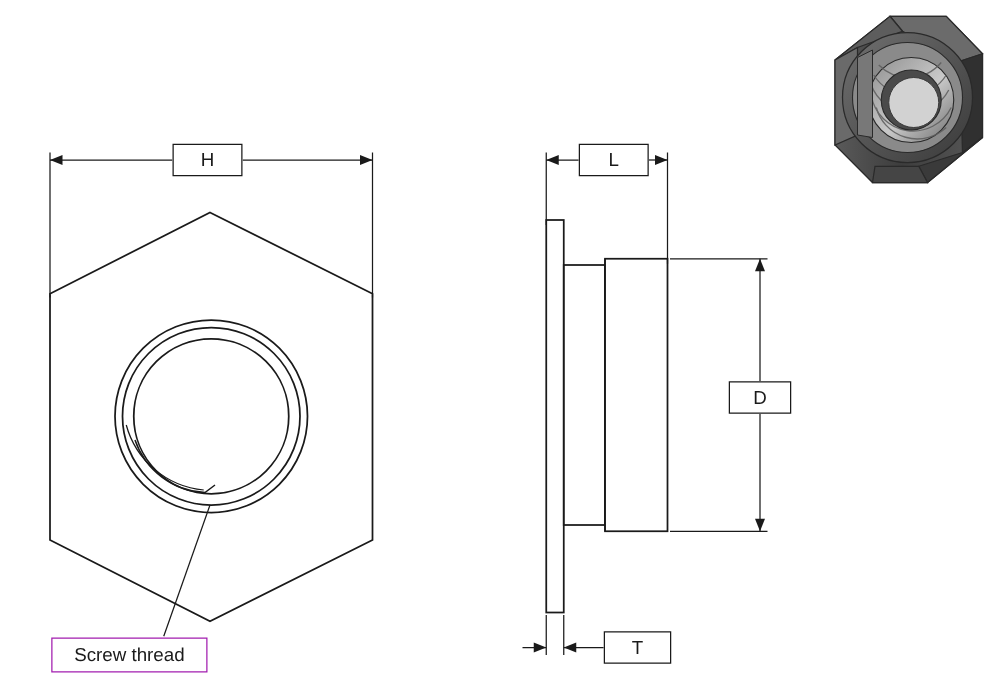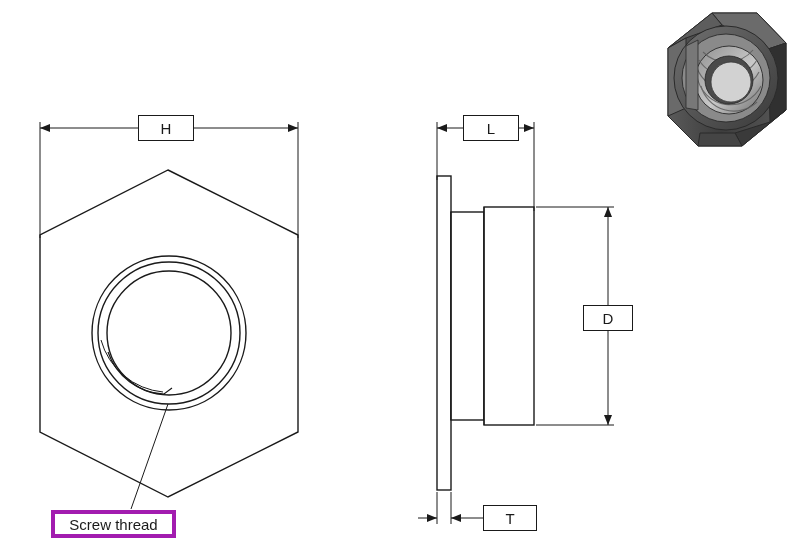--- a/index.html
+++ b/index.html
@@ -36,25 +36,25 @@
     align-items: center;
     justify-content: center;
     box-sizing: border-box;
   }
   #label-H { left: 138px; top: 115px; width: 56px; height: 26px; }
   #label-L { left: 463px; top: 115px; width: 56px; height: 26px; }
   #label-D { left: 583px; top: 305px; width: 50px; height: 26px; }
   #label-T { left: 483px; top: 505px; width: 54px; height: 26px; }
   #label-screw-thread {
     position: absolute;
-    left: 51px;
+    left: 41px;
     top: 510px;
     width: 125px;
     height: 28px;
-    border: 4px solid #a21caf;
+    border: 1px solid #a21caf;
     background: #ffffff;
     color: #1a1a1a;
     font-size: 15px;
     display: flex;
     align-items: center;
     justify-content: center;
     box-sizing: border-box;
   }
 </style>
 </head>

